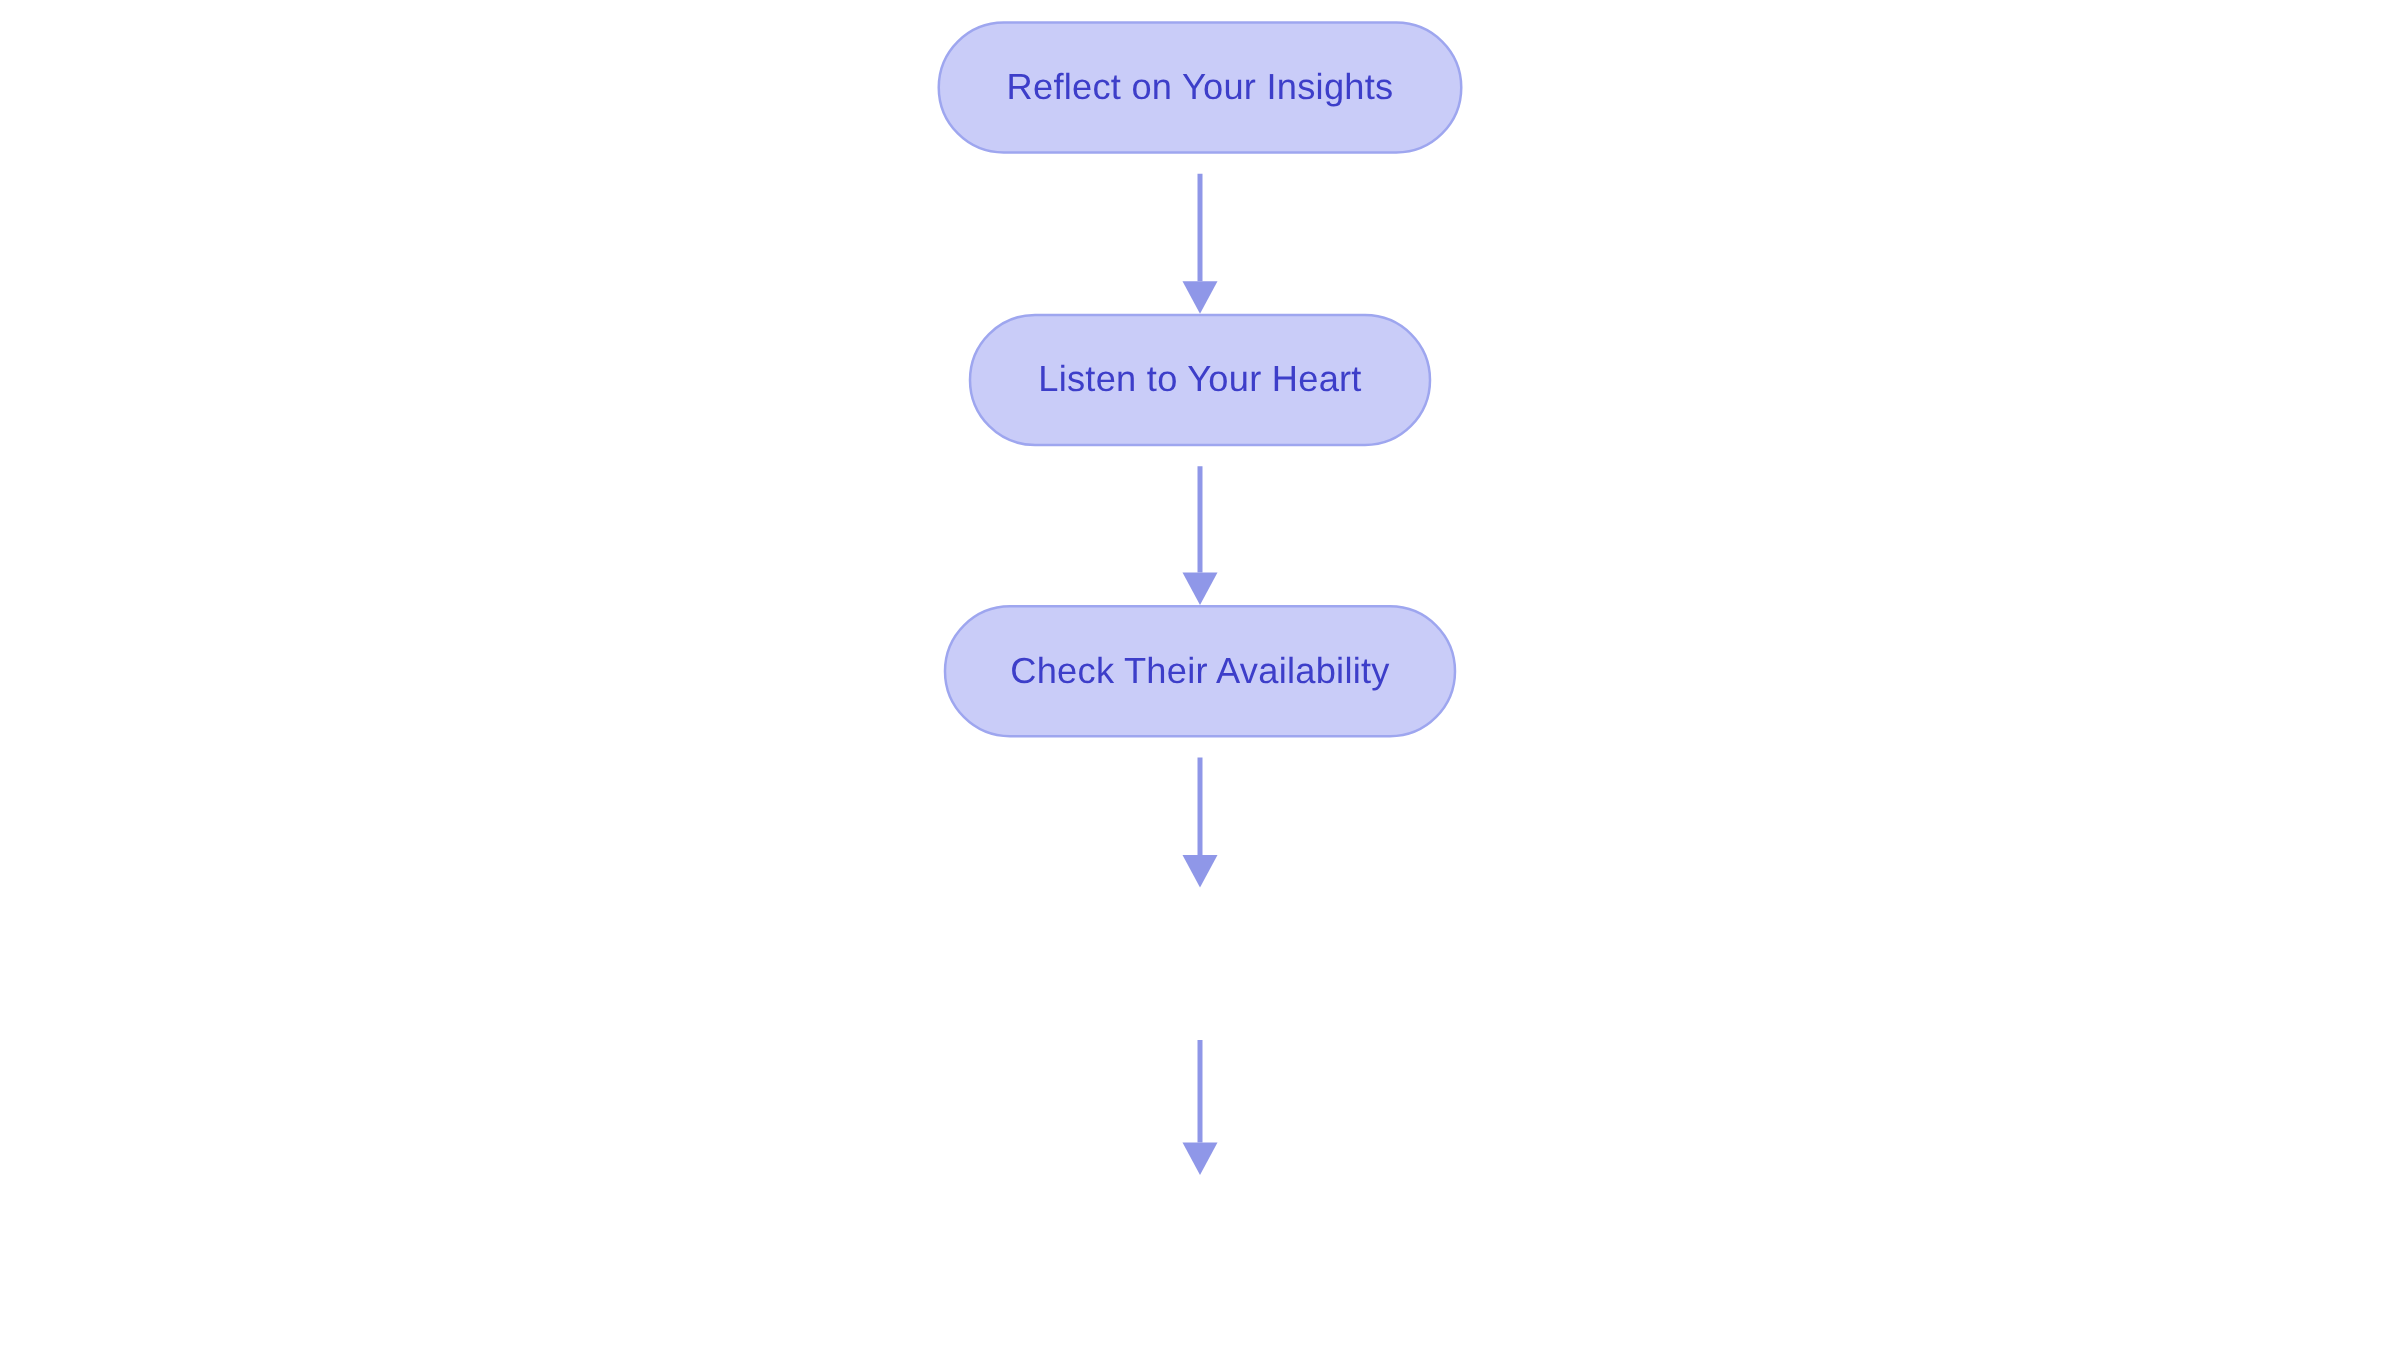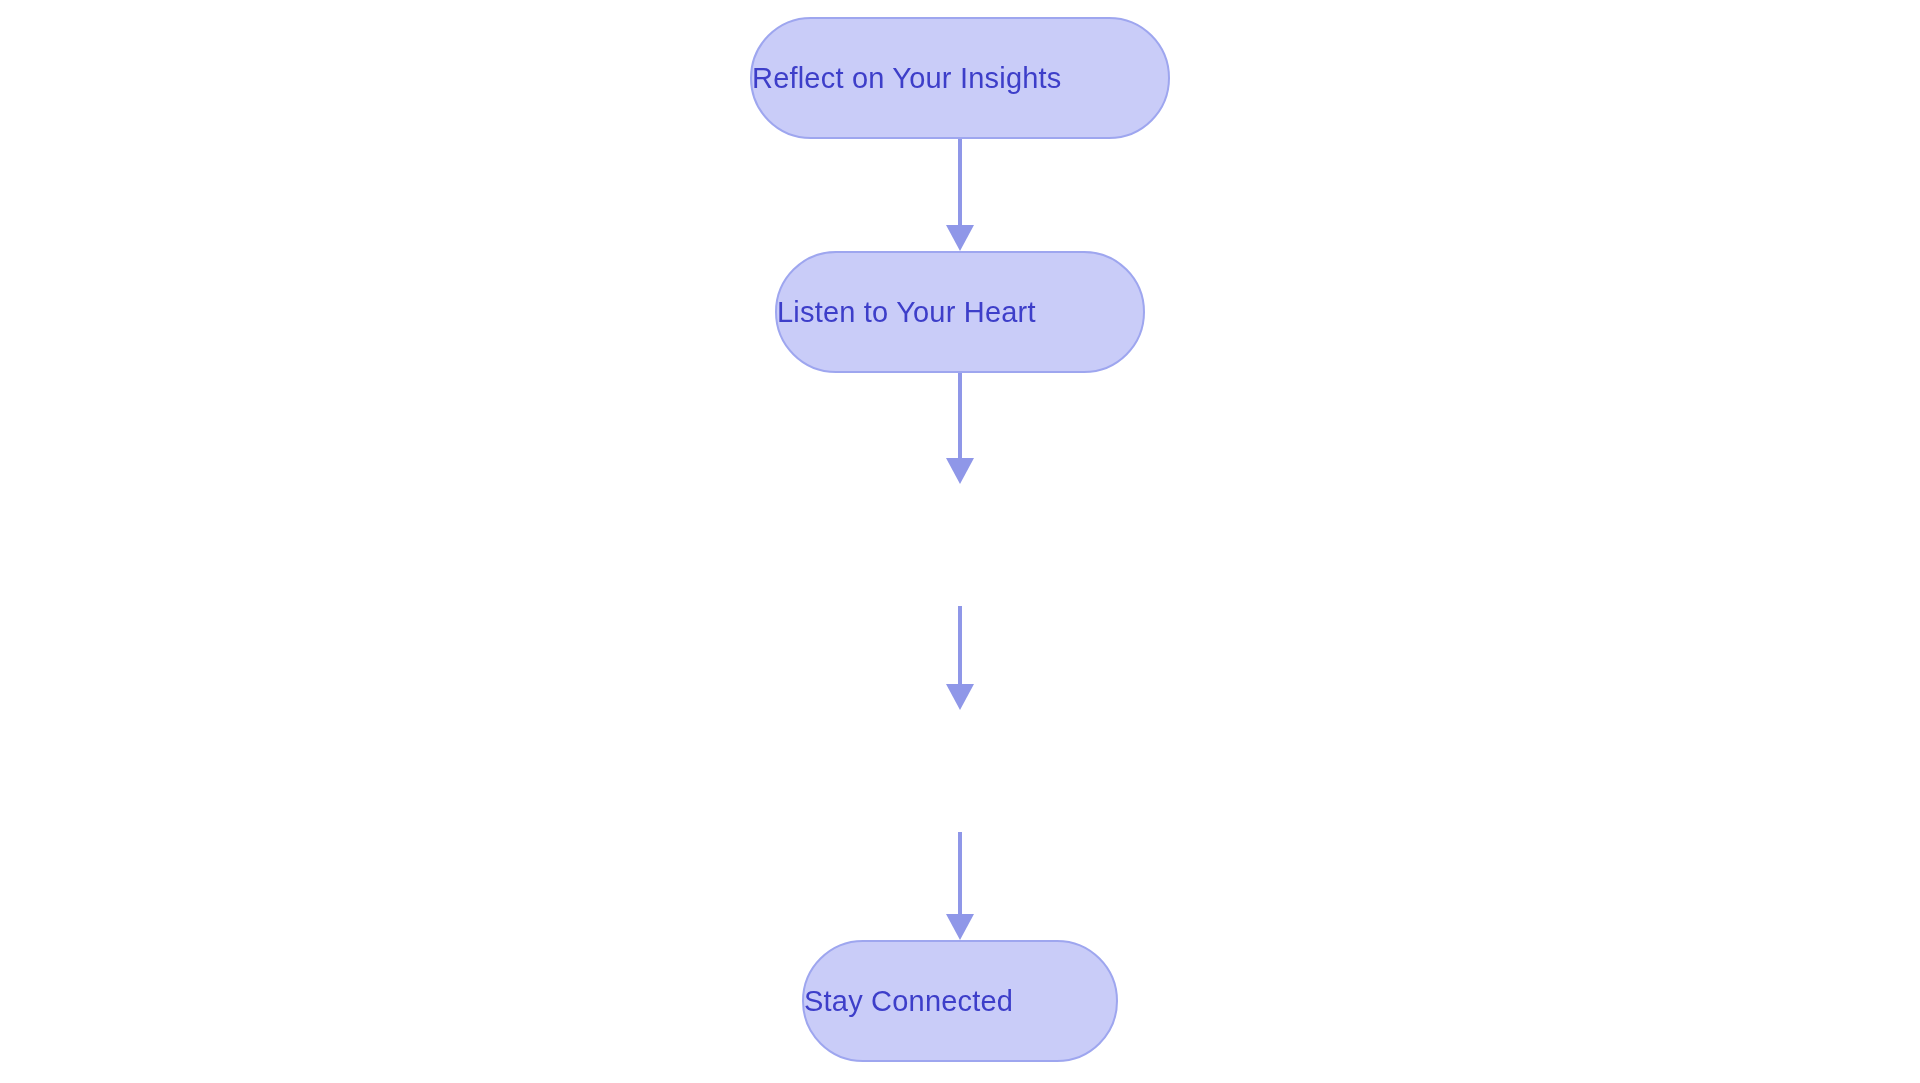--- a/index.html
+++ b/index.html
@@ -20,26 +20,27 @@
   .canvas {
     position: relative;
     width: 1920px;
     height: 1083px;
     background: var(--background);
   }
   .node {
     position: absolute;
     left: 50%;
     transform: translateX(-50%);
-    height: 122px;
+    height: 106px;
     background: var(--node-fill);
     border: 2px solid var(--node-border);
     border-radius: 61px;
     display: flex;
     align-items: center;
+    justify-content: center;
   }
   .node-label {
     color: var(--node-text);
     font-size: 29px;
     font-weight: 400;
     letter-spacing: 0.2px;
     white-space: nowrap;
     text-align: center;
   }
   .n1 { top: 17px;  width: 420px; }
@@ -91,29 +92,29 @@
 
   <div class="node n2">
     <span class="node-label">Listen to Your Heart</span>
   </div>
 
   <div class="arrow a2">
     <div class="arrow-line"></div>
     <div class="arrow-head"></div>
   </div>
 
+  <div class="node n3">
+    <span class="node-label">Check Their Availability</span>
+  </div>
 
   <div class="arrow a3">
     <div class="arrow-line"></div>
     <div class="arrow-head"></div>
   </div>
 
 
   <div class="arrow a4">
     <div class="arrow-line"></div>
     <div class="arrow-head"></div>
   </div>
 
-  <div class="node n5">
-    <span class="node-label">Stay Connected</span>
-  </div>
 
 </div>
 
 </body></html>

